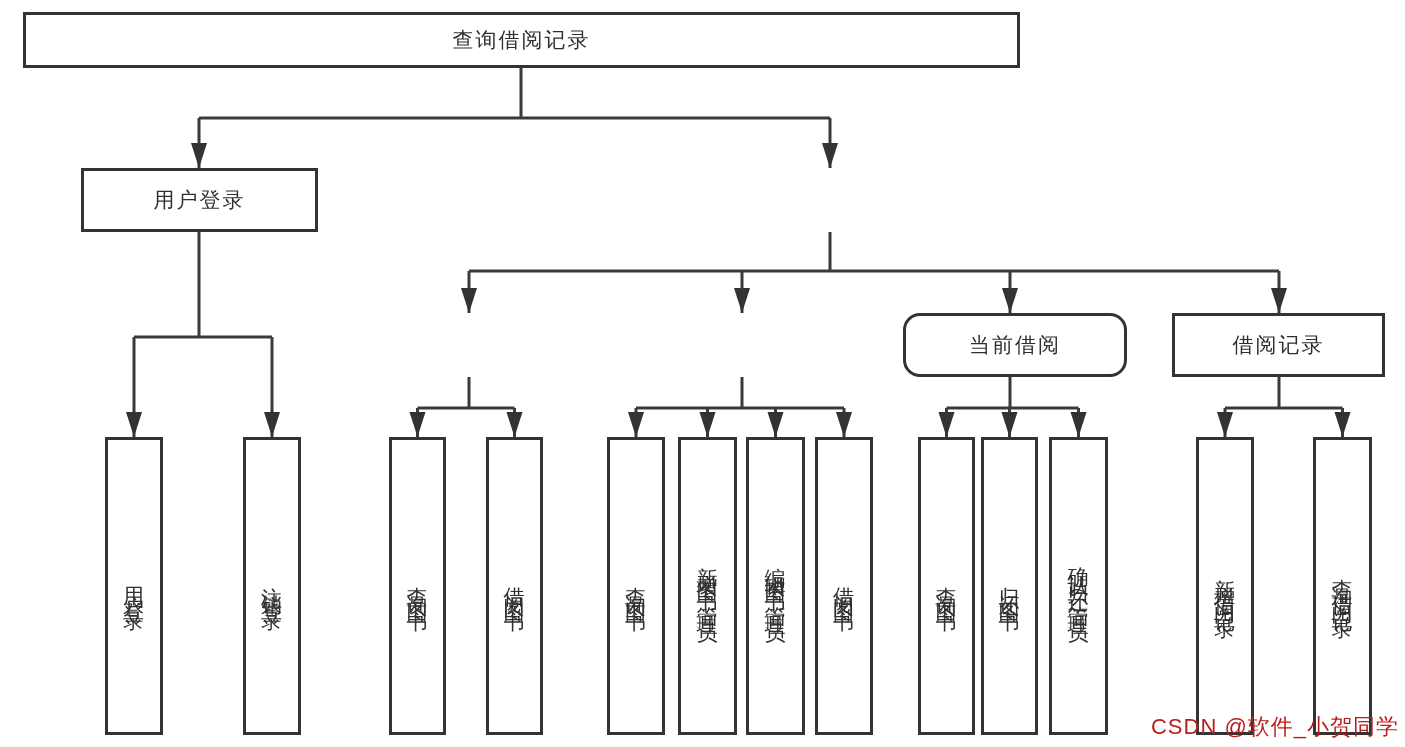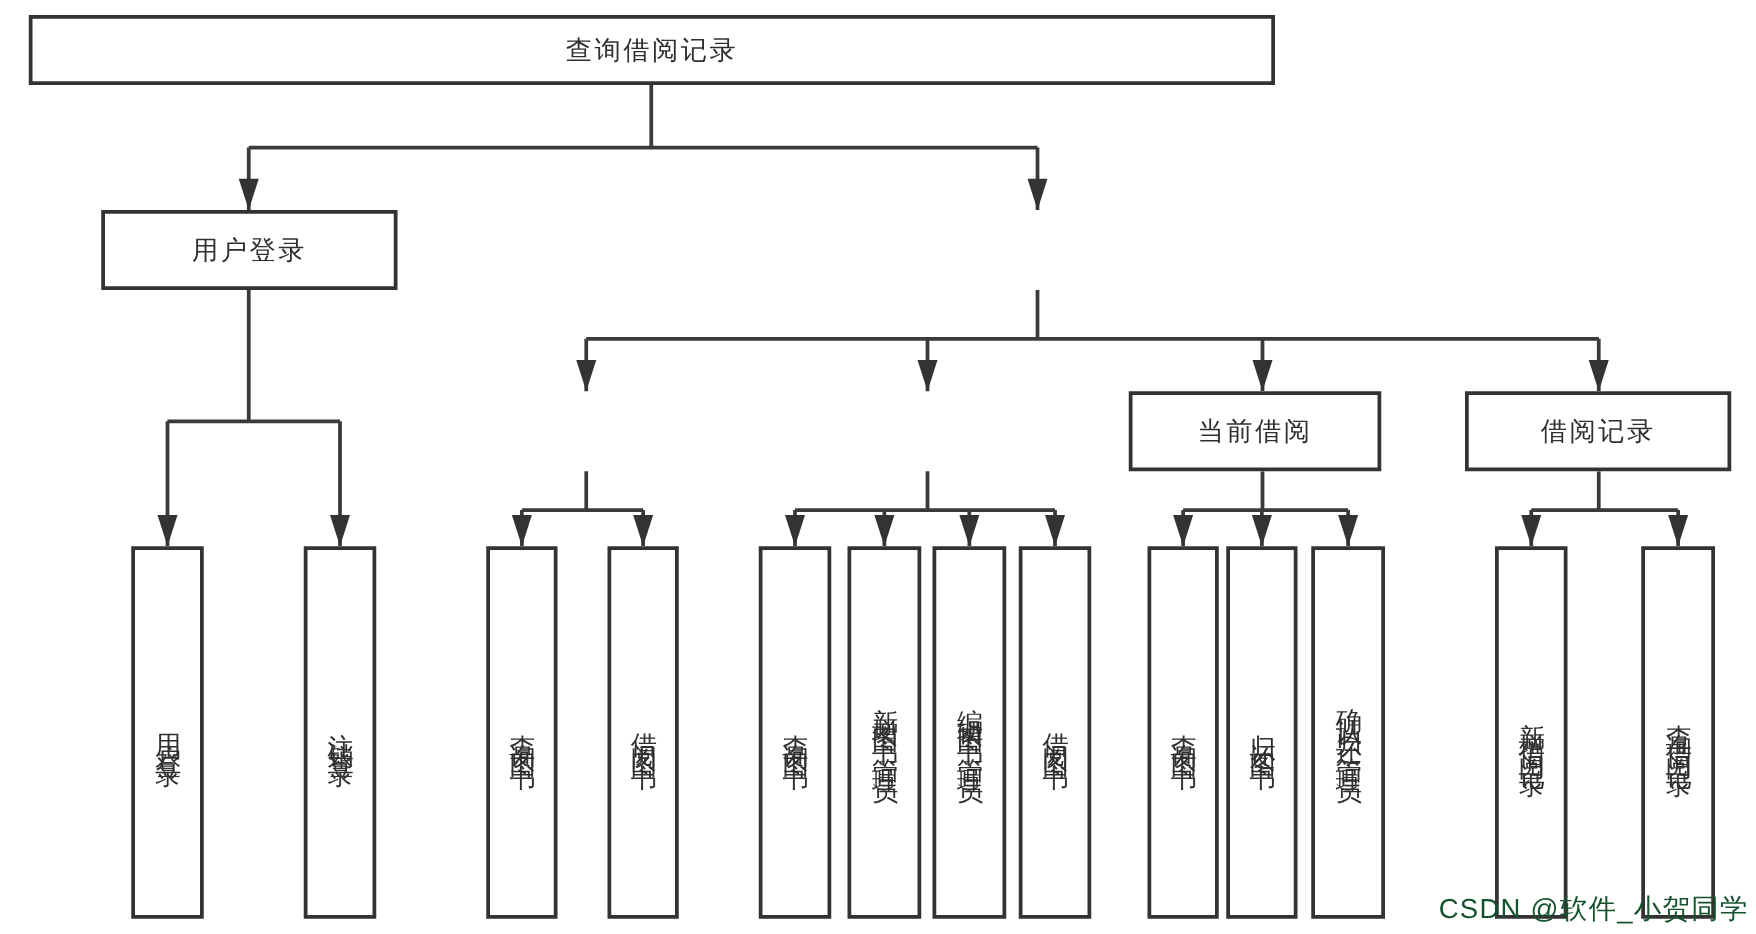--- a/index.html
+++ b/index.html
@@ -55,21 +55,21 @@
     font-size: 21px;
     letter-spacing: 8px;
     color: #2f2f2f;
     line-height: 1;
   }
   .watermark {
     position: absolute;
     right: 6px;
     bottom: 5px;
     font-size: 22px;
-    color: #14532d;
+    color: #b91c1c;
     letter-spacing: 1px;
     z-index: 3;
     white-space: nowrap;
   }
 </style>
 </head>
 <body>
 
 <div class="stage">
 
@@ -114,21 +114,21 @@
   </svg>
 
   <div class="node node-h node-root">
     <span>查询借阅记录</span>
   </div>
 
   <div class="node node-h node-l2" style="left:81px; top:168px; width:237px;">
     <span>用户登录</span>
   </div>
 
-  <div class="node node-h node-l3" style="left:903px; top:313px; width:202px;">
+  <div class="node node-h node-l3" style="left:903px; top:313px; width:224px;border-radius:17px;">
     <span>当前借阅</span>
   </div>
   <div class="node node-h node-l3" style="left:1172px; top:313px; width:213px;">
     <span>借阅记录</span>
   </div>
 
   <div class="node leaf" style="left:105px; width:58px;">
     <span class="vtext">用户登录</span>
   </div>
   <div class="node leaf" style="left:243px; width:58px;">

